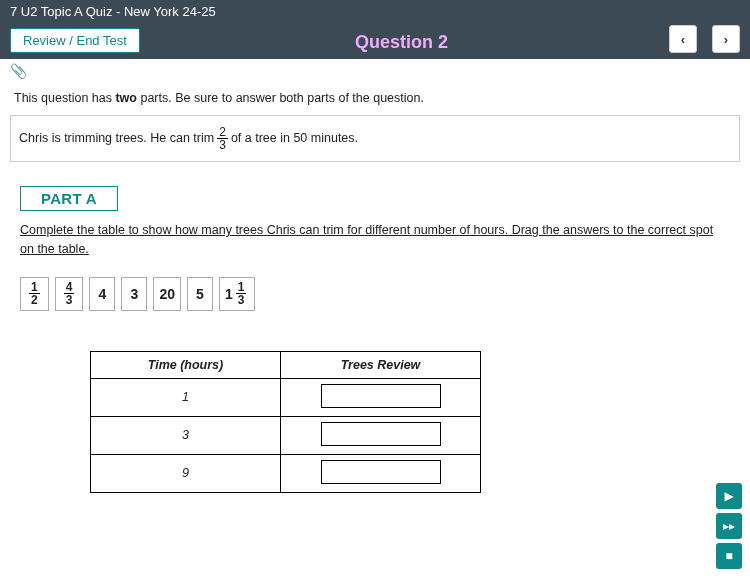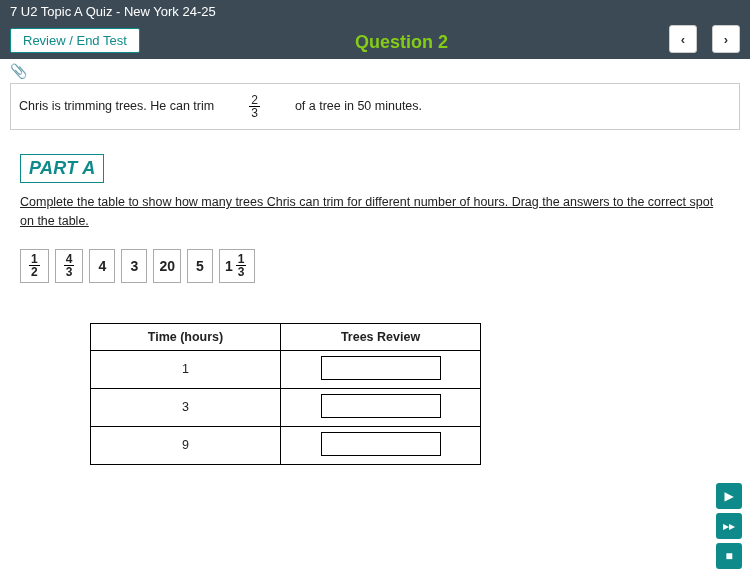--- a/index.html
+++ b/index.html
@@ -1,39 +1,39 @@
 <!DOCTYPE html>
 <html><head>
 <meta charset="utf-8">
 <style>
   * { box-sizing: border-box; margin: 0; padding: 0; }
   body { font-family: Arial, Helvetica, sans-serif; font-size: 13px; color: #222; background: #fff; width: 750px; height: 581px; overflow: hidden; position: relative; }
   .header { background: #3b4a54; color: #fff; }
   .header-row1 { padding: 4px 10px 2px; font-size: 13px; }
   .header-row2 { display: flex; align-items: flex-end; padding: 4px 10px 6px; gap: 9px; }
   .review-btn { background: #fff; color: #0f8a8a; border: 1px solid #0f8a8a; padding: 4px 12px; font-size: 13px; cursor: pointer; border-radius: 2px; }
-  .q-title { flex: 1; text-align: center; font-weight: bold; font-size: 18px; color: #84cc16; }
+  .q-title { flex: 1; text-align: center; font-weight: bold; font-size: 18px; color: #f0abfc; }
   .nav-btn { width: 28px; height: 28px; background: #fff; border: 1px solid #ccc; border-radius: 3px; margin-left: 6px; display: flex; align-items: center; justify-content: center; font-weight: bold; cursor: pointer; color:#333; }
   .attach-row { padding: 4px 10px; }
   .attach-icon { font-size: 14px; color: #333; display: inline-block; transform: rotate(0deg); }
   .content { padding: 0 10px 10px; }
   .instr { font-size: 12.5px; padding: 8px 4px 10px; }
   .instr b { font-weight: bold; }
-  .storybox { border: 1px solid #ccc; padding: 10px 8px; font-size: 12.5px; line-height: 1.4; display: flex; align-items: center; flex-wrap: wrap; gap: 32px; }
+  .storybox { border: 1px solid #ccc; padding: 10px 8px; font-size: 12.5px; line-height: 1.4; display: flex; align-items: center; flex-wrap: wrap; }
   .frac { display: inline-flex; flex-direction: column; align-items: center; margin: 0 3px; font-size: 12px; line-height: 1; vertical-align: middle; }
   .frac .n { border-bottom: 1px solid #000; padding: 0 2px; }
   .frac .d { padding: 0 2px; }
   .part { margin-top: 24px; padding: 0 10px; }
-  .part-label { display: inline-block; border: 1.5px solid #0f8a8a; color: #0f8a8a; padding: 3px 8px; font-size: 18px; font-weight: bold; letter-spacing: .3px; font-style: italic; }
+  .part-label { display: inline-block; border: 1.5px solid #0f8a8a; color: #0f8a8a; padding: 3px 20px; font-size: 15px; font-weight: bold; letter-spacing: .3px; }
   .part-text { font-size: 12.5px; margin-top: 10px; line-height: 1.5; text-decoration: underline; }
   .tiles { display: flex; gap: 6px; margin-top: 18px; }
   .tile { border: 1px solid #aaa; min-width: 26px; height: 34px; padding: 0 5px; display: flex; align-items: center; justify-content: center; font-weight: bold; font-size: 14px; cursor: grab; background: #fff; }
   .tile .frac { font-size: 12px; font-weight: bold; }
   .mixed { display: inline-flex; align-items: center; }
-  .table-wrap { margin: 40px 0 0 70px; }
+  .table-wrap { margin: 40px 0 0 70px; font-style: italic; }
   table.data { border-collapse: collapse; }
   table.data th, table.data td { border: 1.5px solid #000; text-align: center; vertical-align: middle; font-size: 12.5px; }
   table.data th { font-weight: bold; padding: 6px 0; }
   table.data td { height: 38px; }
   .col-time { width: 190px; }
   .col-tree { width: 200px; }
   .dropzone { display: inline-block; width: 120px; height: 24px; border: 1.5px solid #000; background: #fff; }
   .side-controls { position: absolute; right: 8px; bottom: 12px; display: flex; flex-direction: column; gap: 4px; }
   .side-btn { width: 26px; height: 26px; background: #0f8a8a; color: #fff; border-radius: 3px; display: flex; align-items: center; justify-content: center; font-size: 12px; cursor: pointer; }
 </style>
@@ -48,20 +48,23 @@
     <div class="nav-btn">‹</div>
     <div class="nav-btn">›</div>
   </div>
 </div>
 
 <div class="attach-row">
   <span class="attach-icon">📎</span>
 </div>
 
 <div class="content">
+  <div class="instr">
+    <span>This question has </span><b>two</b><span> parts. Be sure to answer both parts of the question.</span>
+  </div>
 
   <div class="storybox">
     <span>Chris is trimming trees. He can trim</span>
     <span class="frac">
       <span class="n">2</span>
       <span class="d">3</span>
     </span>
     <span>of a tree in 50 minutes.</span>
   </div>
 

